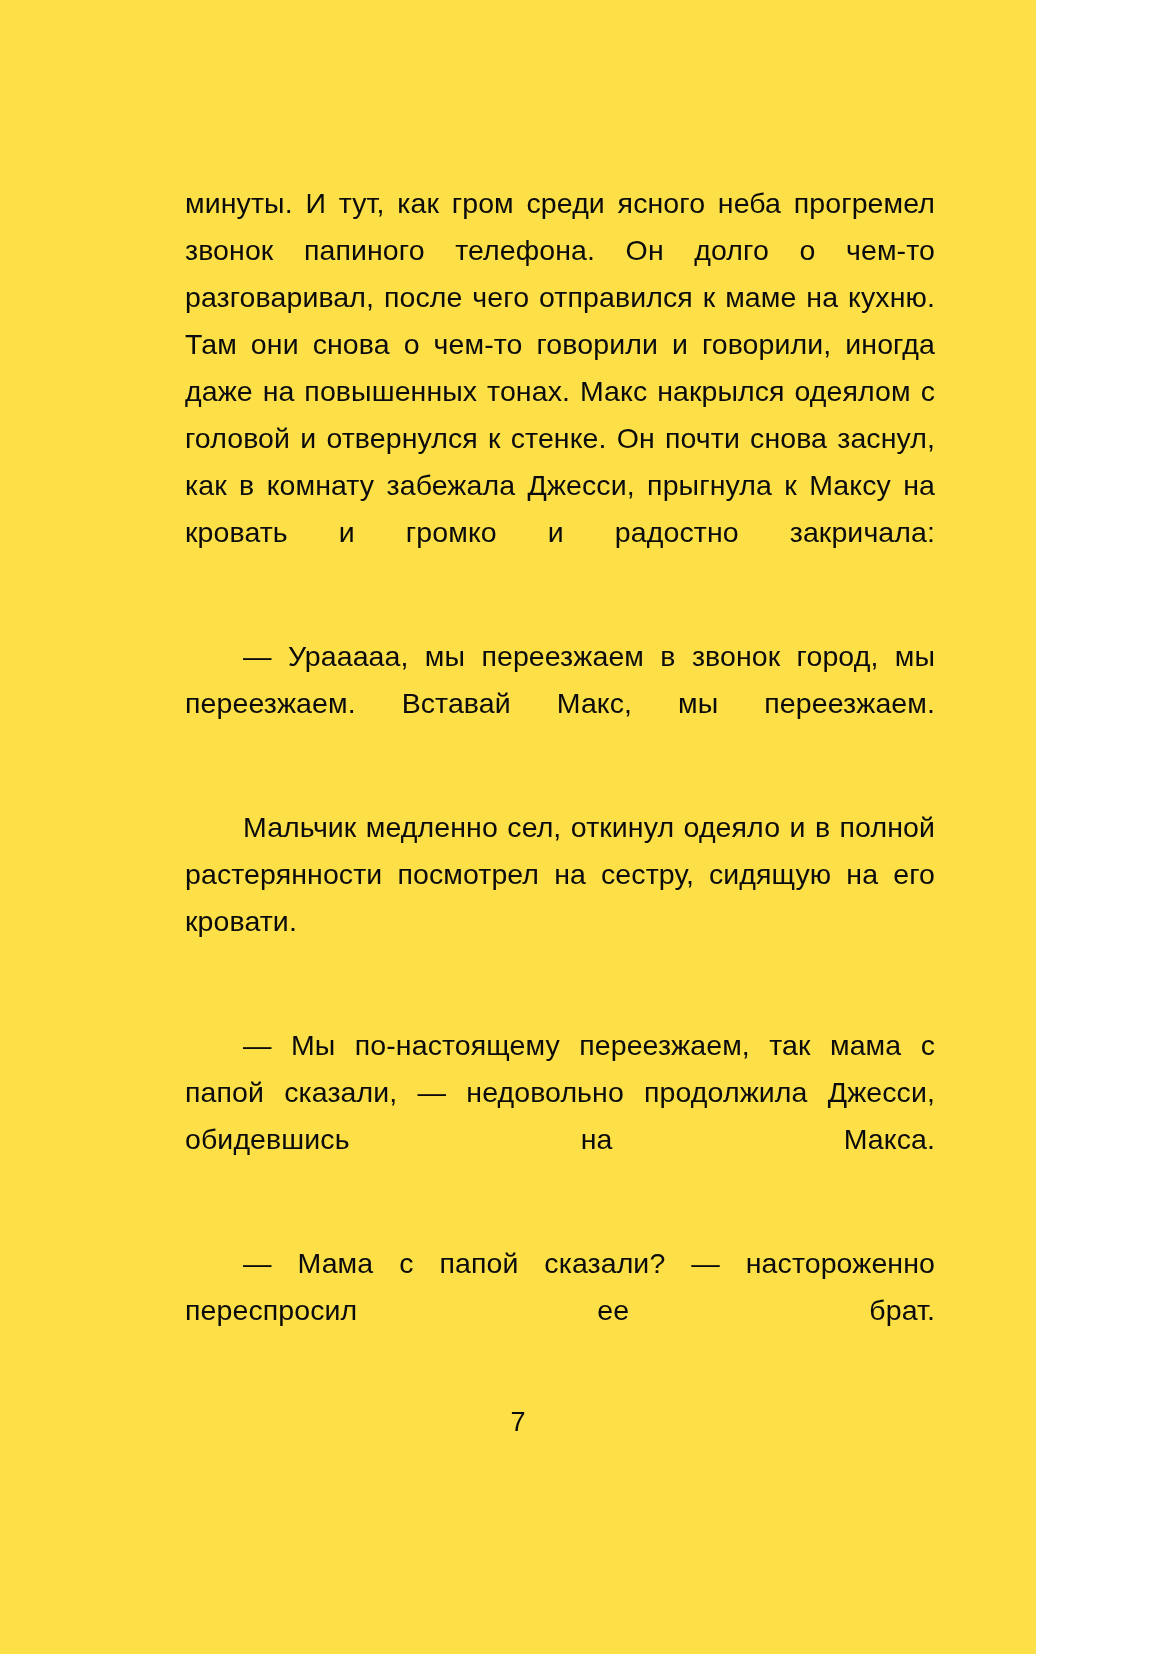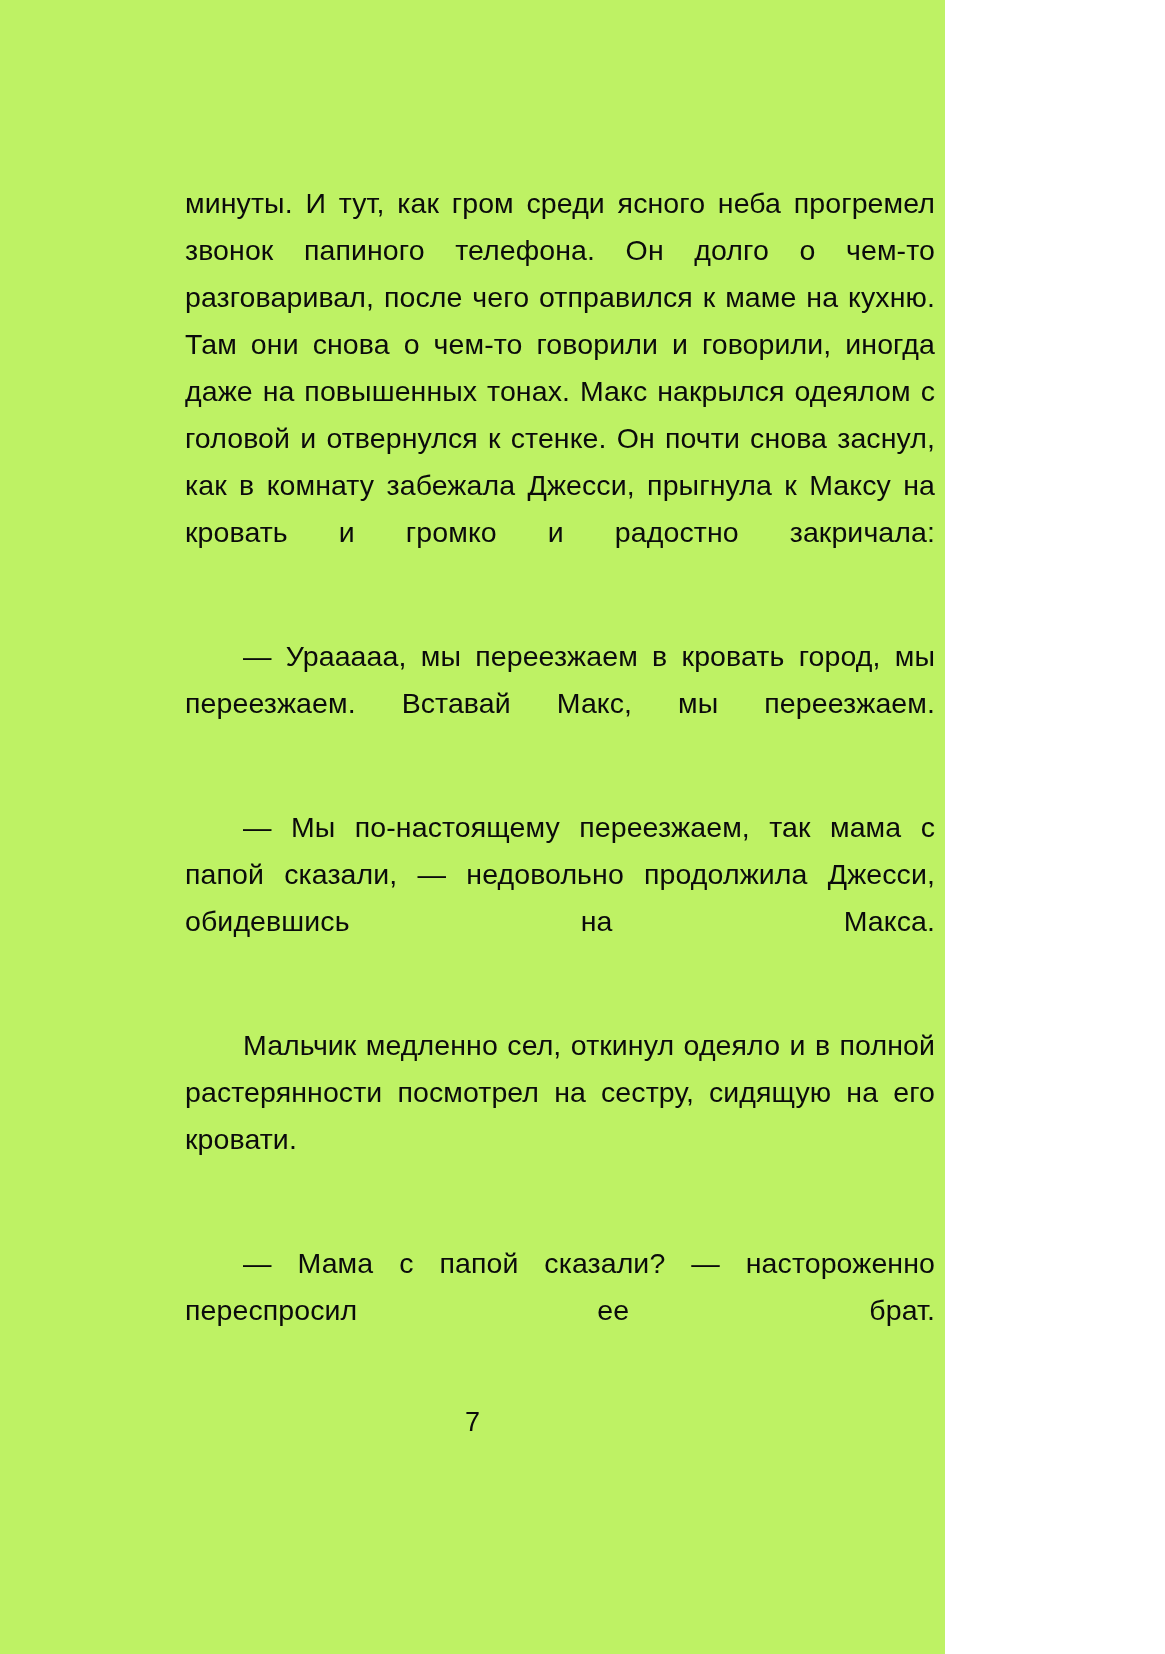--- a/index.html
+++ b/index.html
@@ -3,23 +3,23 @@
 <meta charset="utf-8">
 <title>Book page</title>
 <style>
   html, body {
     margin: 0;
     padding: 0;
     background: #ffffff;
   }
   .page {
     position: relative;
-    width: 945px;
+    width: 1036px;
     height: 1654px;
-    background: #bef264;
+    background: #fde047;
     overflow: hidden;
     box-sizing: border-box;
     padding-left: 32px;
   }
   .text-column {
     position: absolute;
     left: 185px;
     top: 180px;
     width: 750px;
   }
@@ -62,22 +62,22 @@
     color: #0b0b0b;
   }
 </style>
 </head>
 <body>
 
 <div class="page">
 
   <div class="text-column">
     <p class="para first">минуты. И тут, как гром среди ясного неба прогремел звонок папиного телефона. Он долго о чем-то разговаривал, после чего отправился к маме на кухню. Там они снова о чем-то говорили и говорили, иногда даже на повышенных тонах. Макс накрылся одеялом с головой и отвернулся к стенке. Он почти снова заснул, как в комнату забежала Джесси, прыгнула к Максу на кровать и громко и радостно закричала:</p>
-    <p class="para indent">— Урааааа, мы переезжаем в кровать город, мы переезжаем. Вставай Макс, мы переезжаем.</p>
+    <p class="para indent">— Урааааа, мы переезжаем в звонок город, мы переезжаем. Вставай Макс, мы переезжаем.</p>
+    <p class="para indent">Мальчик медленно сел, откинул одеяло и в полной растерянности посмотрел на сестру, сидящую на его кровати.</p>
     <p class="para indent">— Мы по-настоящему переезжаем, так мама с папой сказали, — недовольно продолжила Джесси, обидевшись на Макса.</p>
-    <p class="para indent">Мальчик медленно сел, откинул одеяло и в полной растерянности посмотрел на сестру, сидящую на его кровати.</p>
     <p class="para indent">— Мама с папой сказали? — настороженно переспросил ее брат.</p>
 
   </div>
 
   <div class="page-number">7</div>
 
 </div>
 
 </body></html>

